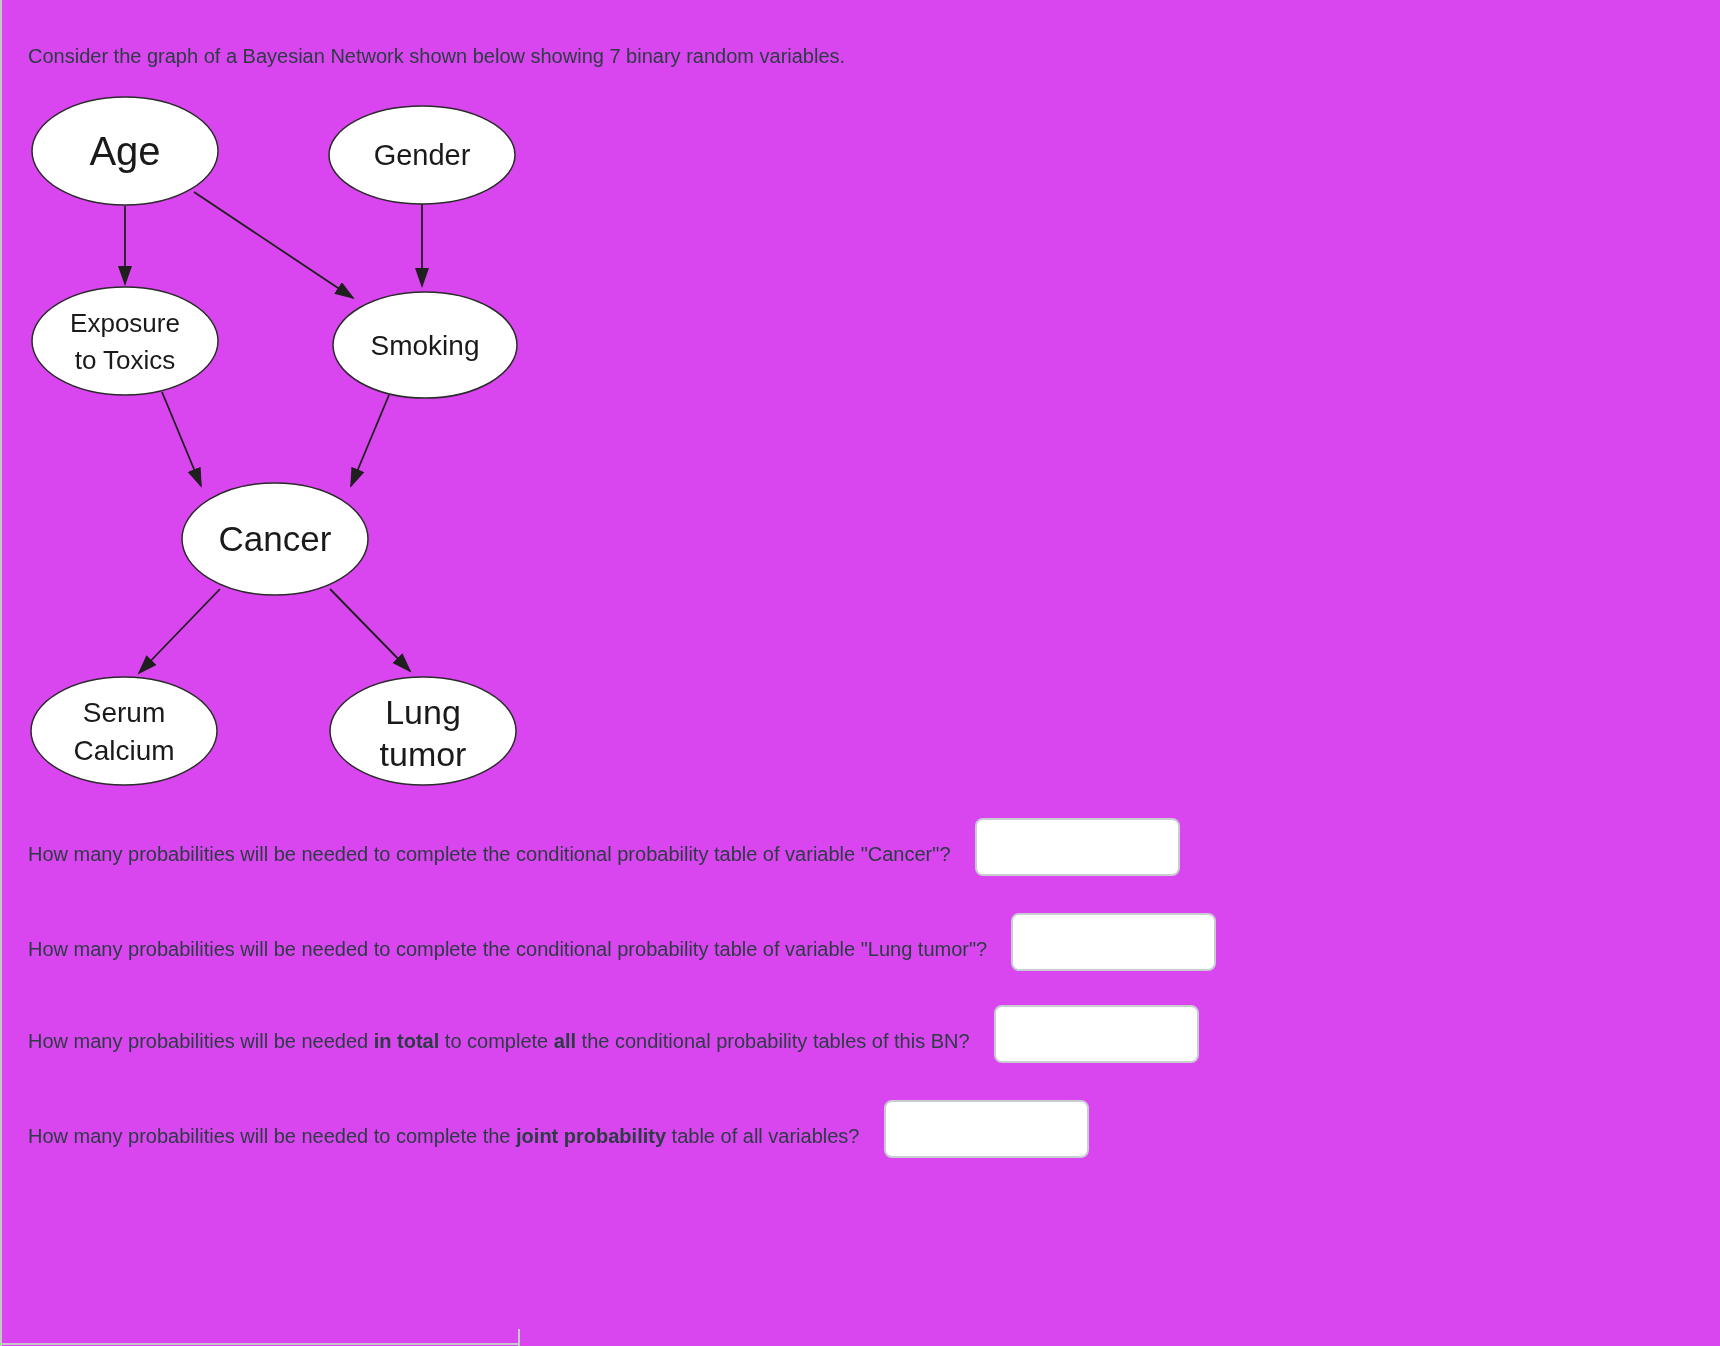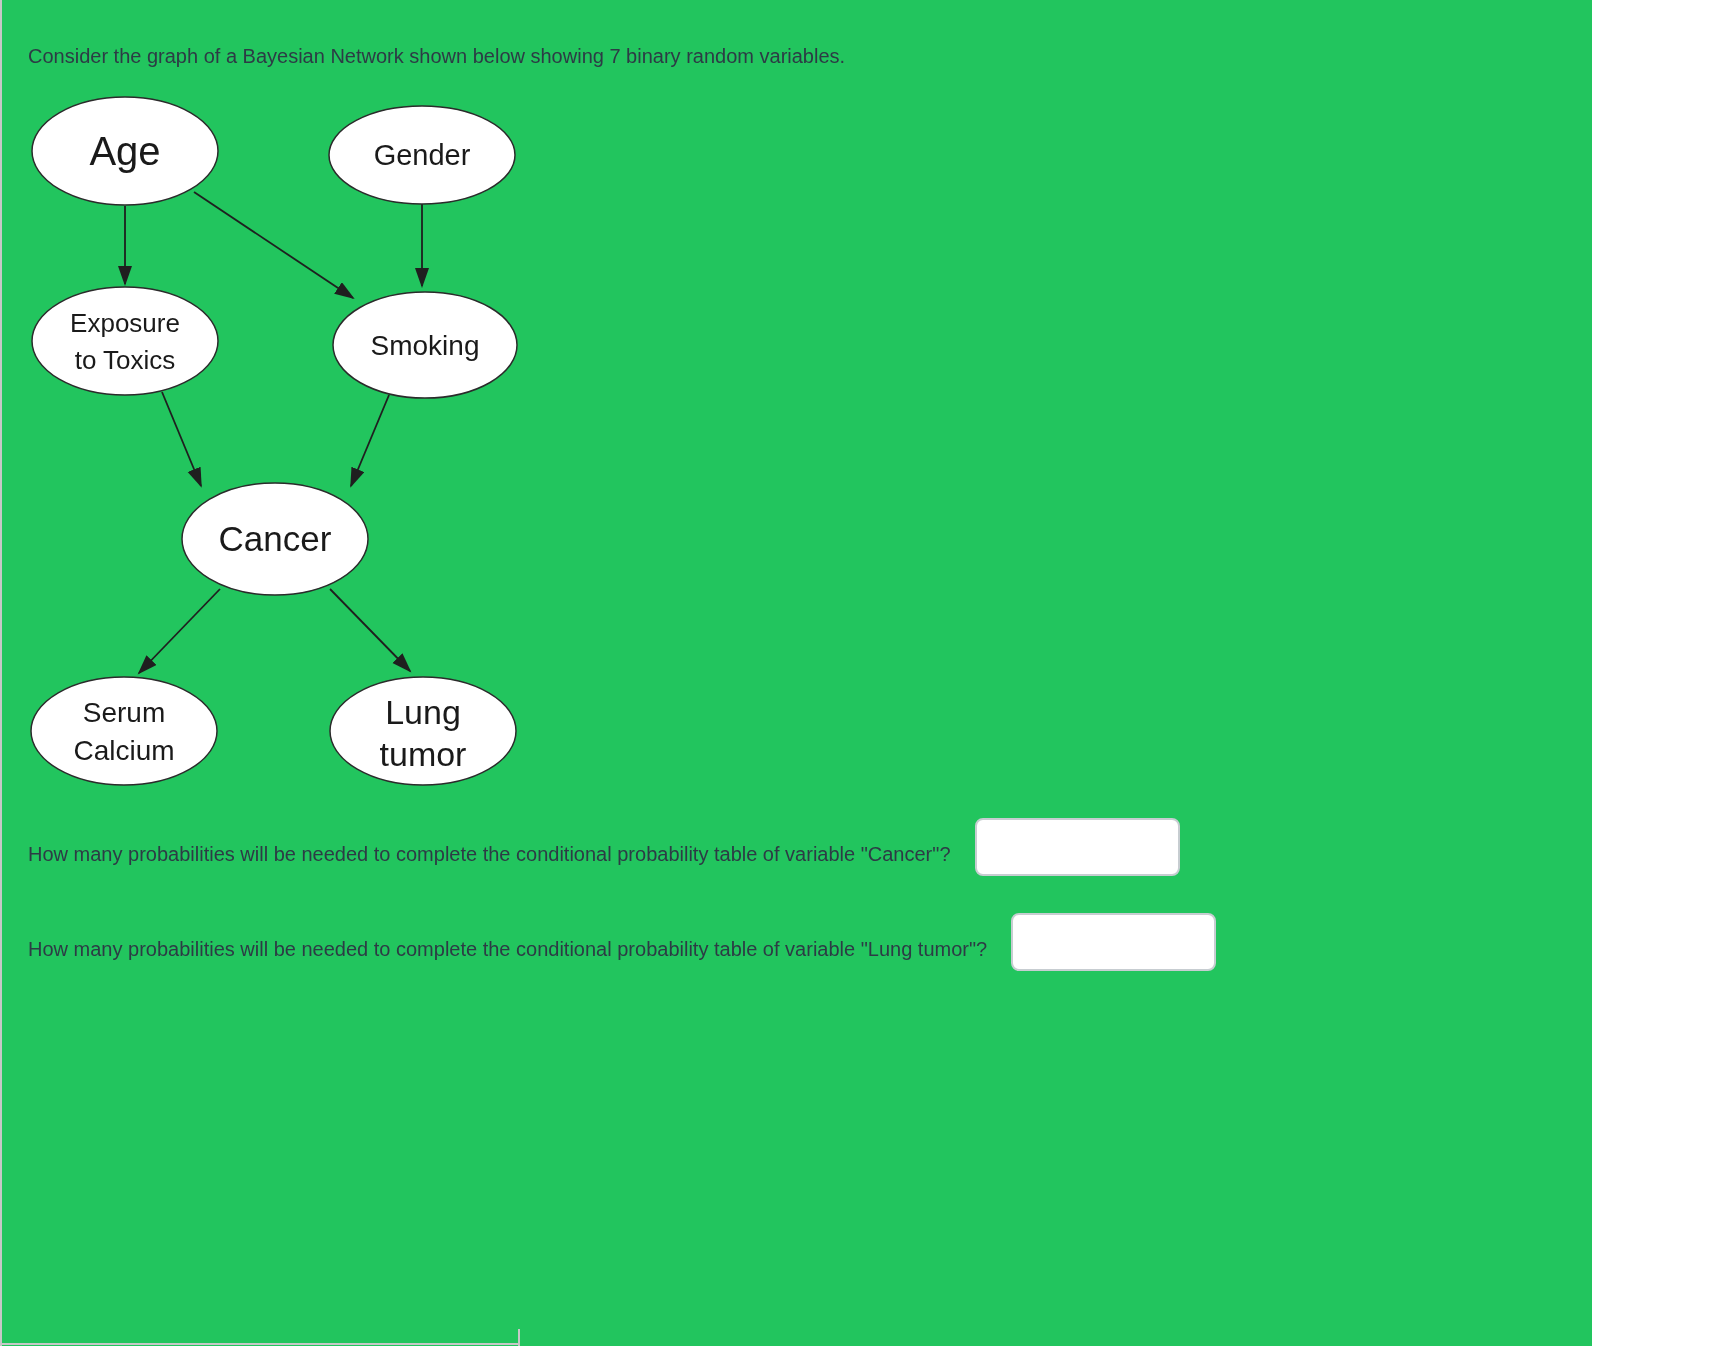--- a/index.html
+++ b/index.html
@@ -6,23 +6,23 @@
     margin: 0;
     padding: 0;
     background: #ffffff;
   }
   body {
     font-family: "Liberation Sans", sans-serif;
     color: #2d3b45;
   }
   .page {
     position: relative;
-    width: 1592px;
+    width: 1720px;
     height: 1346px;
-    background: #22c55e;
+    background: #d946ef;
     overflow: hidden;
   }
   .edge-left {
     position: absolute;
     left: 0; top: 0;
     width: 2px; height: 1346px;
     background: #c7c7c7;
   }
   .edge-bottom {
     position: absolute;
@@ -176,16 +176,24 @@
   <div class="q-row" style="top:818px;">
     <span class="q-text"><span>How many probabilities will be needed to complete the conditional probability table of variable "Cancer"?</span></span>
     <input class="answer-box" type="text" value="" style="">
   </div>
 
   <div class="q-row" style="top:913px;">
     <span class="q-text"><span>How many probabilities will be needed to complete the conditional probability table of variable "Lung tumor"?</span></span>
     <input class="answer-box" type="text" value="" style="">
   </div>
 
+  <div class="q-row" style="top:1005px;">
+    <span class="q-text"><span>How many probabilities will be needed </span><span class="seg-bold">in total</span><span> to complete </span><span class="seg-bold">all</span><span> the conditional probability tables of this BN?</span></span>
+    <input class="answer-box" type="text" value="" style="">
+  </div>
 
+  <div class="q-row" style="top:1100px;">
+    <span class="q-text"><span>How many probabilities will be needed to complete the </span><span class="seg-bold">joint probability</span><span> table of all variables?</span></span>
+    <input class="answer-box" type="text" value="" style="">
+  </div>
 
 
 </div>
 
 </body></html>

